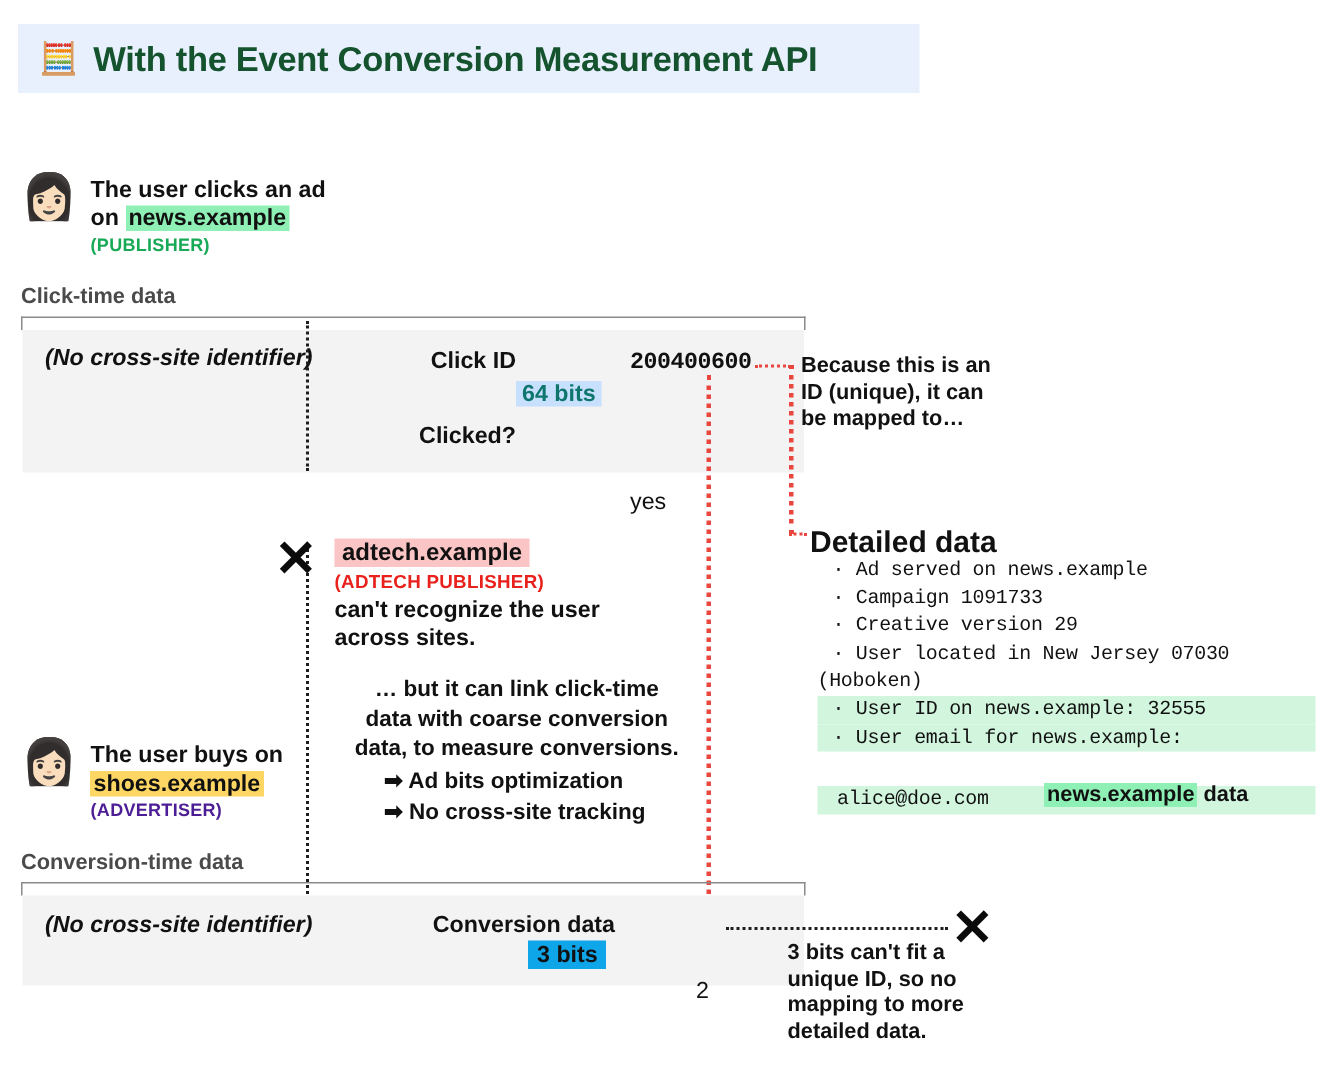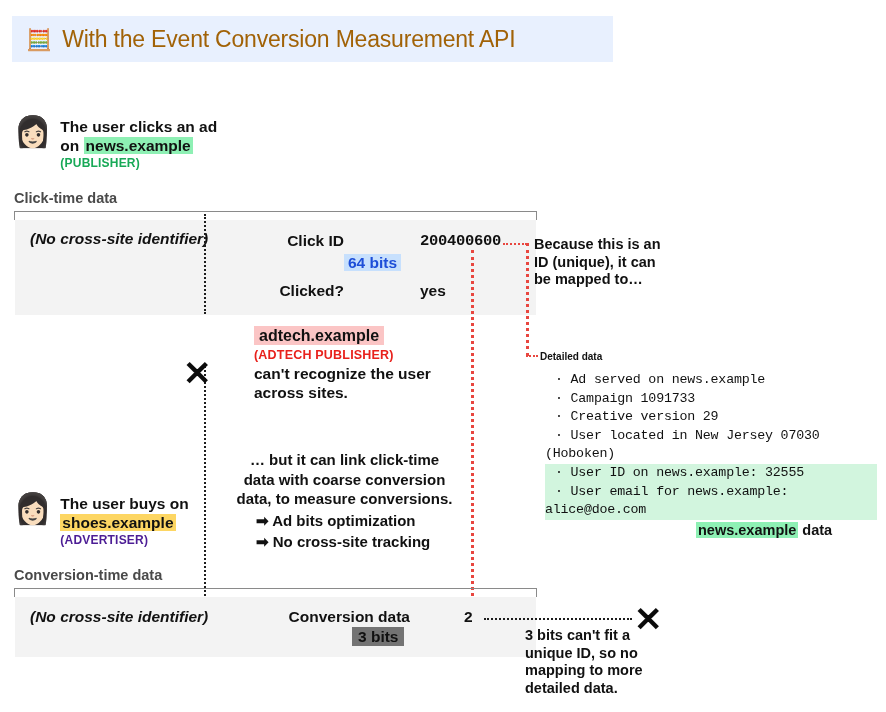--- a/index.html
+++ b/index.html
@@ -20,35 +20,35 @@
     background:#e8f0fe;
     display:flex;align-items:center;
     padding-left:14px;
     box-sizing:border-box;
   }
   #header-icon{
     font-size:21px;line-height:1;margin-right:10px;
     letter-spacing:0;
   }
   #header-title{
-    font-size:23px;font-weight:normal;color:#a16207;
+    font-size:23px;font-weight:bold;color:#14532d;
     letter-spacing:-0.2px;white-space:nowrap;
   }
 
   
   .persona{display:flex;align-items:flex-start;}
   .persona-avatar{font-size:30px;line-height:28px;margin-right:9px;}
   .persona-text{font-size:15.5px;font-weight:bold;line-height:18.5px;}
   .persona-role{font-size:12px;font-weight:bold;line-height:16px;letter-spacing:0.2px;}
 
   .hl-green{background:#8ef0b4;padding:0 2px;}
   .hl-yellow{background:#fdd663;padding:0 2px;}
   .hl-pink{background:#fbc5c5;padding:1px 5px;}
   .hl-blue{background:#c7e0fd;padding:0 4px;}
-  .hl-grey{background:#737373;padding:1px 6px;}
+  .hl-grey{background:#0ea5e9;padding:1px 6px;}
   .hl-greenlite{background:#d2f5de;}
 
   
   .section-caption{
     font-size:14.5px;font-weight:bold;color:#4a4a4a;
   }
   .bracket{
     border-top:1.6px solid #8a8a8a;
     border-left:1.6px solid #8a8a8a;
     border-right:1.6px solid #8a8a8a;
@@ -82,28 +82,28 @@
   .xmark{
     font-family:"Liberation Sans", sans-serif;
     font-weight:bold;
     color:#0b0b0b;
     line-height:1;
   }
 
   
   .kv-label{font-size:15.5px;font-weight:bold;text-align:right;}
   .kv-value{font-size:15.5px;font-family:"Liberation Mono", monospace;font-weight:bold;letter-spacing:-0.3px;}
-  .kv-value-plain{font-size:15.5px;font-weight:bold;}
+  .kv-value-plain{font-size:15.5px;font-weight:normal;margin-top:44px;}
   .noident{font-size:15.5px;font-weight:bold;font-style:italic;}
 
   
   .callout{font-size:14.5px;font-weight:bold;line-height:17.5px;}
 
   
-  #detailed-title{font-size:10px;font-weight:bold;}
+  #detailed-title{font-size:20px;font-weight:bold;}
   .dd-list{
     font-family:"Liberation Mono", monospace;
     font-size:13.3px;line-height:18.6px;
     letter-spacing:-0.2px;
   }
   .dd-item{padding-left:10px;}
   .dd-item::before{content:"\00B7\0020\0020";}
   .dd-cont{padding-left:0px;}
 
   
@@ -128,42 +128,42 @@
 </div>
 
 <div class="abs section-caption" style="left:14px;top:190px;">Click-time data</div>
 <div class="abs bracket" style="left:14px;top:211px;width:523px;"></div>
 <div class="abs databox" style="left:15px;top:220px;width:521px;height:95px;"></div>
 
 <div class="abs noident" style="left:30px;top:230px;">(No cross-site identifier)</div>
 
 <div class="abs kv-label" style="left:264px;top:232px;width:80px;">Click ID</div>
 <div class="abs kv-value" style="left:420px;top:232px;">200400600</div>
-<div class="abs" style="left:344px;top:254px;"><span class="hl-blue" style="font-size:15.5px;font-weight:bold;color:#1d4ed8;">64 bits</span></div>
+<div class="abs" style="left:344px;top:254px;"><span class="hl-blue" style="font-size:15.5px;font-weight:bold;color:#0f766e;">64 bits</span></div>
 
 <div class="abs kv-label" style="left:264px;top:282px;width:80px;">Clicked?</div>
 <div class="abs kv-value-plain" style="left:420px;top:282px;">yes</div>
 
 <div class="abs vline-black" style="left:204px;top:214px;height:100px;"></div>
 <div class="abs vline-black" style="left:204px;top:366px;height:258px;"></div>
 
 <div class="abs vline-red" style="left:471px;top:250px;height:376px;"></div>
 
 <div class="abs hline-red" style="left:503px;top:243px;width:24px;"></div>
 <div class="abs vline-red" style="left:526px;top:243px;height:113px;"></div>
 <div class="abs hline-red" style="left:526px;top:355px;width:12px;"></div>
 
 <div class="abs callout" style="left:534px;top:236px;width:180px;">
   <div>Because this is an</div>
   <div>ID (unique), it can</div>
   <div>be mapped to…</div>
 </div>
 
 <div class="abs xmark" style="left:183px;top:356px;font-size:34px;">✕</div>
-<div class="abs" style="left:223px;top:327px;width:260px;margin-left:31px;">
+<div class="abs" style="left:223px;top:360px;width:260px;">
   <div style="font-size:16px;font-weight:bold;"><span class="hl-pink">adtech.example</span></div>
   <div style="font-size:12.5px;font-weight:bold;color:#e8211c;margin-top:3px;letter-spacing:0.2px;">(ADTECH PUBLISHER)</div>
   <div style="font-size:15.5px;font-weight:bold;line-height:19px;margin-top:2px;">can't recognize the user</div>
   <div style="font-size:15.5px;font-weight:bold;line-height:19px;">across sites.</div>
 </div>
 
 <div class="abs" style="left:222px;top:450px;width:245px;">
   <div class="mid-note">… but it can link click-time</div>
   <div class="mid-note">data with coarse conversion</div>
   <div class="mid-note">data, to measure conversions.</div>
@@ -173,21 +173,21 @@
 
 <div class="abs" id="detailed-title" style="left:540px;top:351px;">Detailed data</div>
 <div class="abs dd-list" id="detailed-data-list" style="left:545px;top:371px;width:332px;">
     <div class="dd-item">Ad served on news.example</div>
     <div class="dd-item">Campaign 1091733</div>
     <div class="dd-item">Creative version 29</div>
     <div class="dd-item">User located in New Jersey 07030</div>
     <div class="dd-cont" style="padding-left: 0px;">(Hoboken)</div>
     <div class="dd-item hl-greenlite">User ID on news.example: 32555</div>
     <div class="dd-item hl-greenlite">User email for news.example:</div>
-    <div class="dd-cont hl-greenlite" style="padding-left: 0px;">alice@doe.com</div>
+    <div class="dd-cont hl-greenlite" style="padding-left: 13px; margin-top: 23px;">alice@doe.com</div>
   </div>
 
 <div class="abs" style="left:696px;top:522px;font-size:14.5px;font-weight:bold;"><span class="hl-green">news.example</span><span> data</span></div>
 
 <div class="abs persona" style="left:14px;top:495px;width:230px;">
   <span class="persona-avatar">👩🏻</span>
   <span>
     <div class="persona-text">The user buys on</div>
     <div class="persona-text"><span class="hl-yellow">shoes.example</span></div>
     <div class="persona-role" style="color:#4c1d95;">(ADVERTISER)</div>

